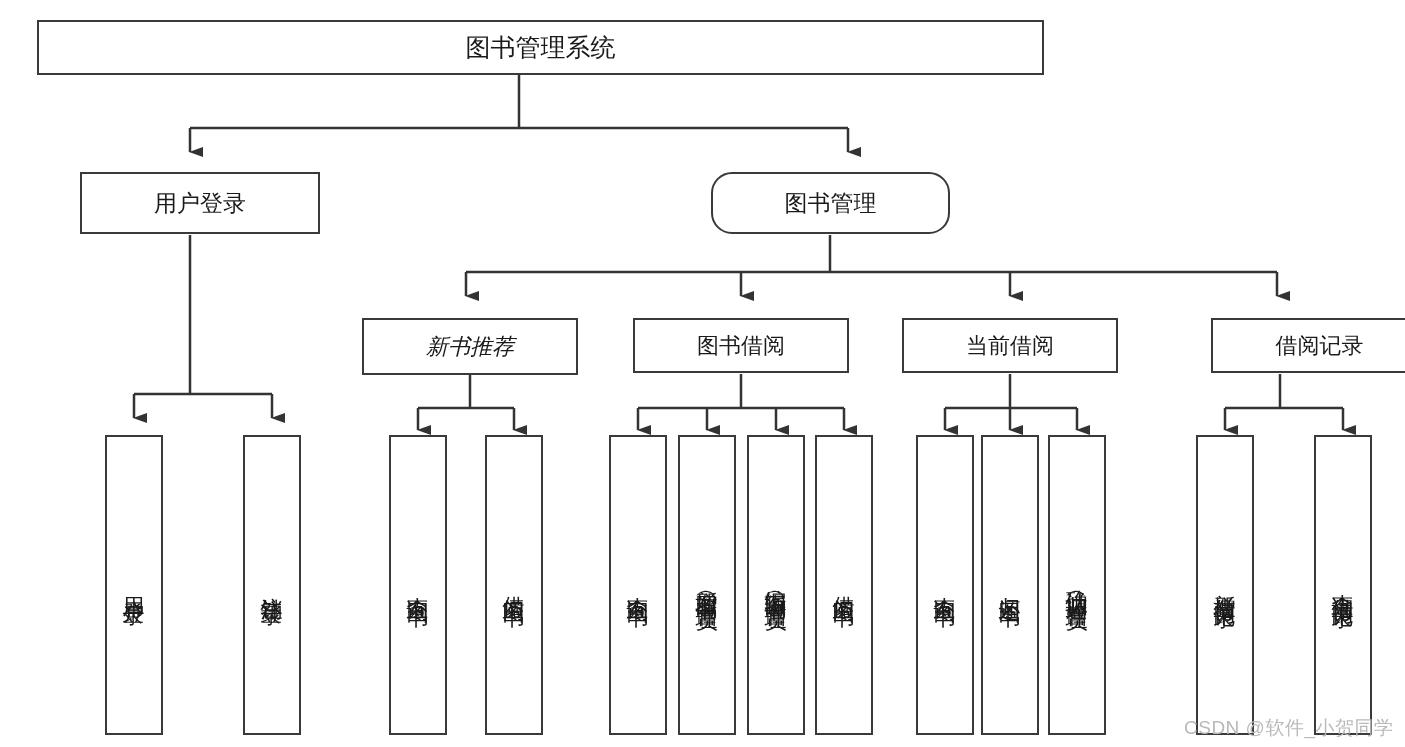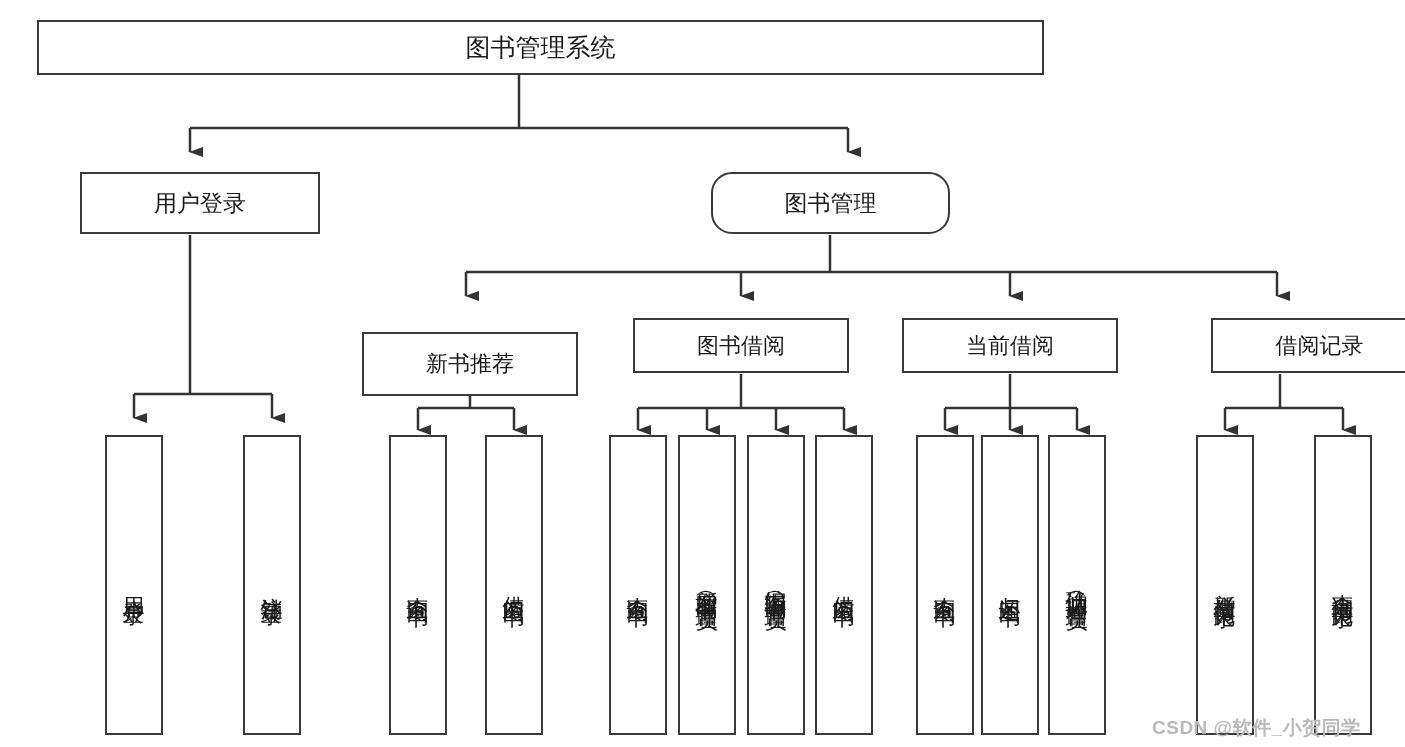--- a/index.html
+++ b/index.html
@@ -128,21 +128,21 @@
     <span class="label">图书管理系统</span>
   </div>
 
   <div class="node level1" style="left:80px; top:172px; width:240px; height:62px;">
     <span class="label">用户登录</span>
   </div>
   <div class="node level1" style="left:711px; top:172px; width:239px; height:62px;border-radius:21px;">
     <span class="label">图书管理</span>
   </div>
 
-  <div class="node level2" style="left:362px; top:332px; width:216px; height:64px;">
+  <div class="node level2" style="left:362px; top:318px; width:216px; height:57px;font-style:italic;">
     <span class="label">新书推荐</span>
   </div>
   <div class="node level2" style="left:902px; top:318px; width:216px; height:55px;">
     <span class="label">当前借阅</span>
   </div>
   <div class="node level2" style="left:633px; top:318px; width:216px; height:55px;">
     <span class="label">图书借阅</span>
   </div>
   <div class="node level2" style="left:1171px; top:318px; width:217px; height:55px;margin-left:40px;">
     <span class="label">借阅记录</span>
@@ -185,17 +185,17 @@
     <span class="label">确认归还（管理员）</span>
   </div>
 
   <div class="node leaf" style="left:1196px; top:435px; width:58px; height:300px;">
     <span class="label">新增借阅记录</span>
   </div>
   <div class="node leaf" style="left:1314px; top:435px; width:58px; height:300px;">
     <span class="label">查询借阅记录</span>
   </div>
 
-  <div class="watermark" style="left:1152px; top:715px;font-weight:bold;">
+  <div class="watermark" style="left:1184px; top:715px;">
     <span>CSDN @软件_小贺同学</span>
   </div>
 
 </div>
 
 </body></html>

